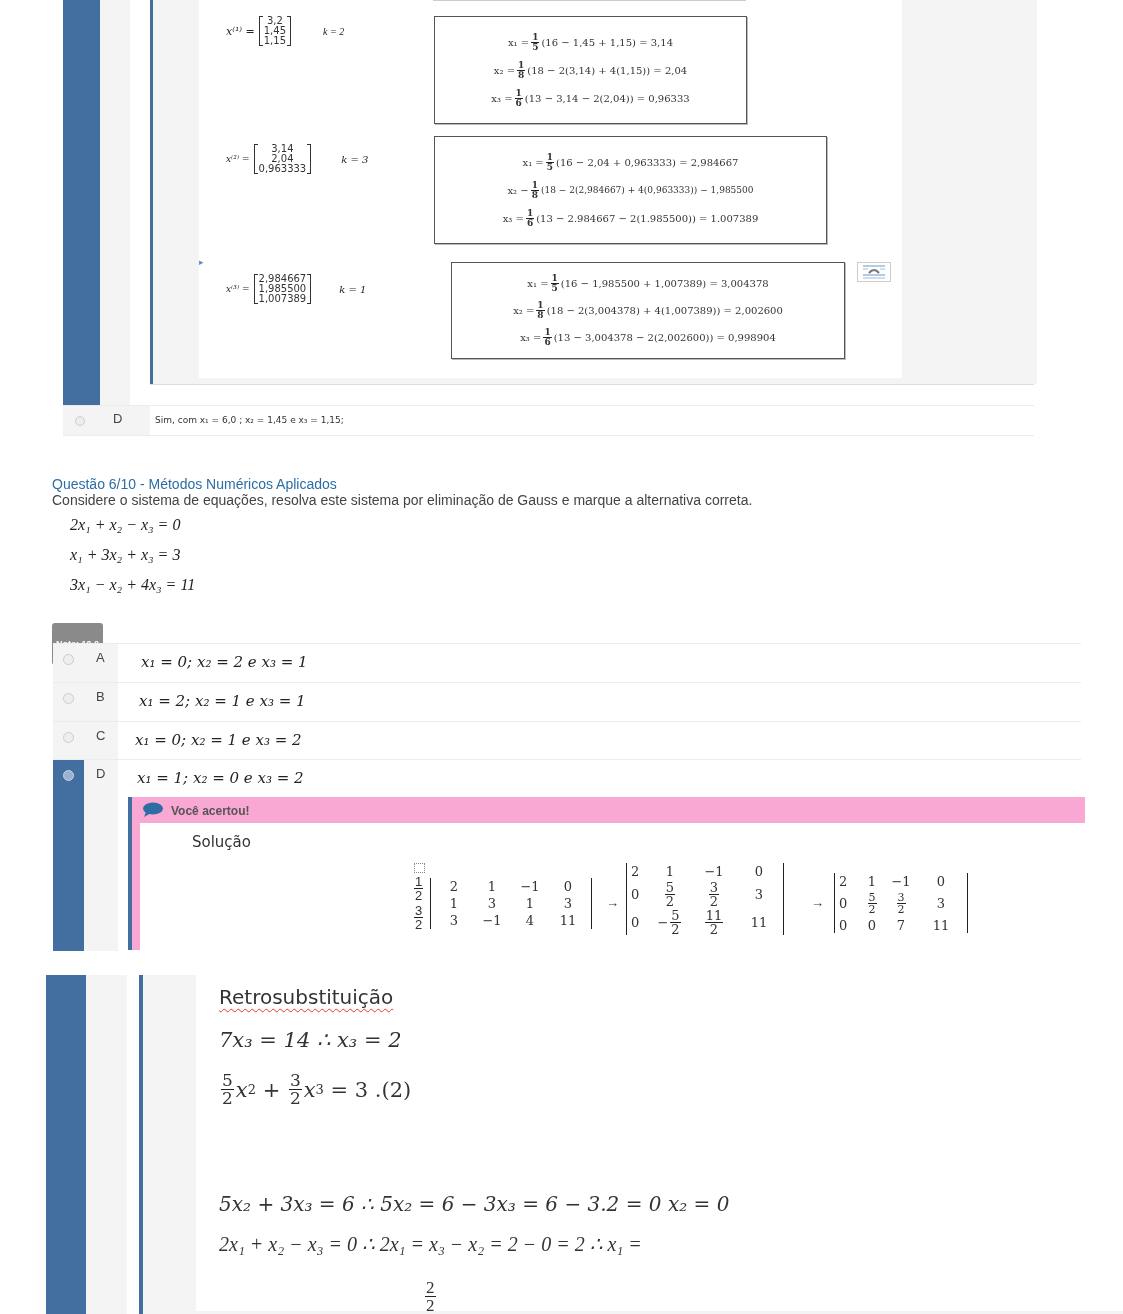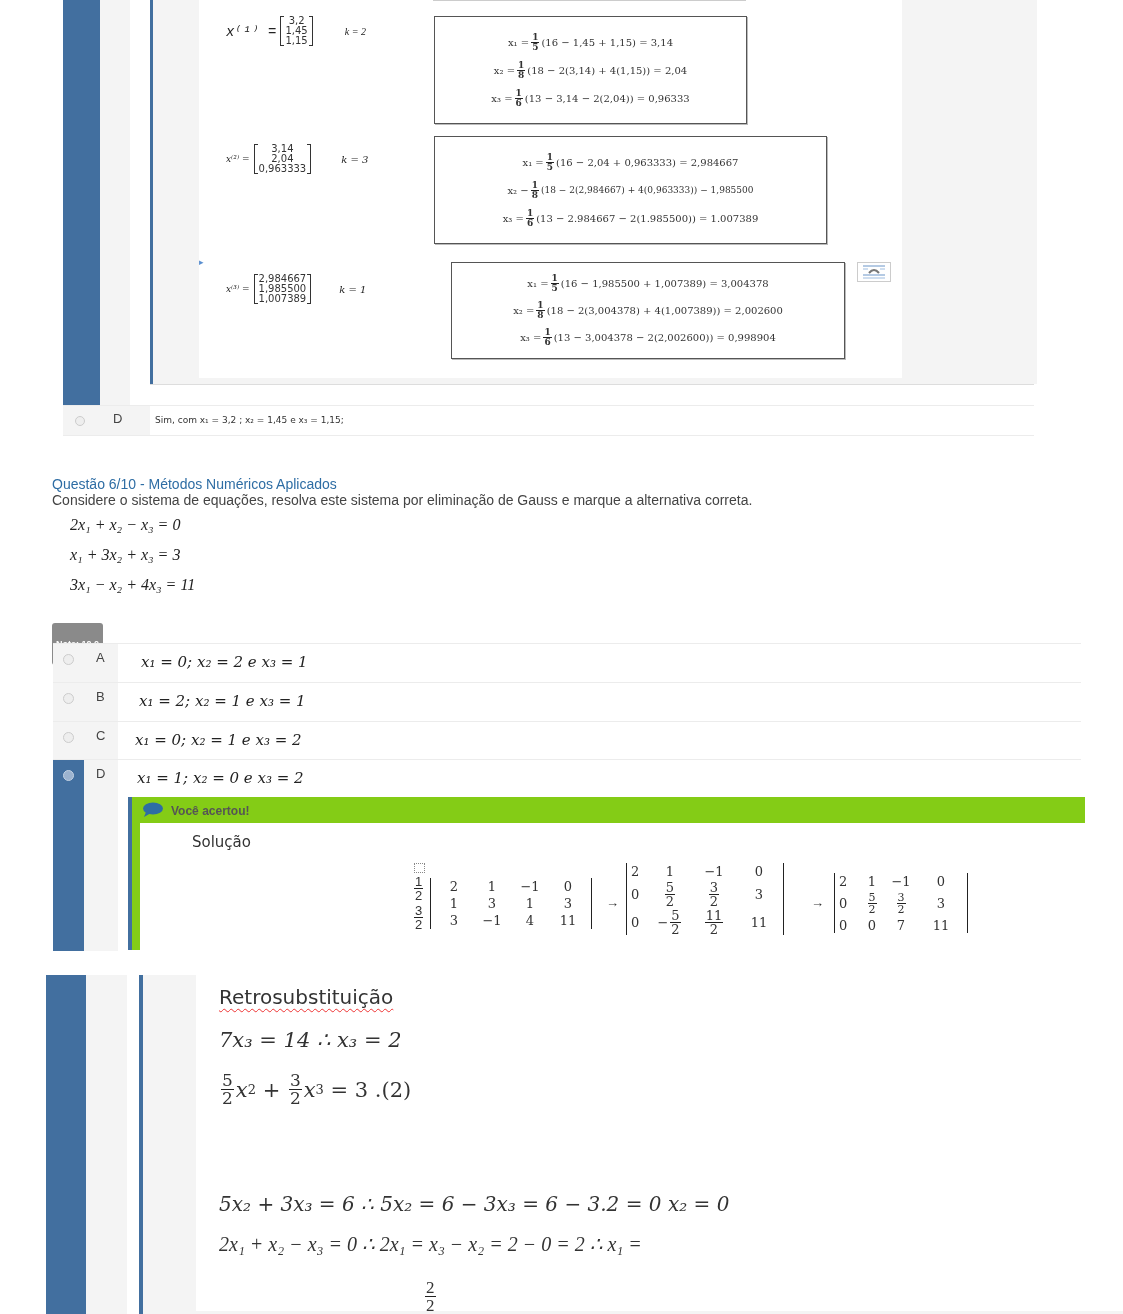--- a/index.html
+++ b/index.html
@@ -32,21 +32,21 @@
   .qtext { color:#444; font-size:14px; }
 
   .badge { background:#8a8a8a; color:#fff; font-size:9px; font-weight:bold; border-radius:3px; padding:16px 4px; }
 
   .opt-row { position:absolute; left:53px; width:1028px; height:38px; border-top:1px solid #ececec; }
   .opt-left { position:absolute; left:0; top:0; width:65px; height:100%; background:#f4f4f4; }
   .opt-radio { position:absolute; left:10px; top:10px; width:9px; height:9px; border-radius:50%; border:1px solid #ccc; background:#eee; }
   .opt-letter { position:absolute; left:43px; top:6px; font-size:13px; color:#444; }
   .opt-text { position:absolute; top:9px; font-family:"DejaVu Serif", serif; font-size:15px; color:#222; white-space:nowrap; }
 
-  .feedback { position:absolute; left:128px; top:797px; width:953px; height:153px; background:#84cc16; border-left:4px solid #426f9f; }
+  .feedback { position:absolute; left:128px; top:797px; width:953px; height:153px; background:#f9a8d4; border-left:4px solid #426f9f; }
   .fb-white { position:absolute; left:8px; top:26px; right:0; bottom:0; background:#fff; }
 
   .matrix { display:inline-flex; flex-direction:column; border-left:1.5px solid #222; border-right:1.5px solid #222; padding:0 4px; font-family:"DejaVu Serif", serif; font-size:13px; }
   .mrow { display:flex; }
   .mcell { width:38px; text-align:center; display:flex; justify-content:center; align-items:center; }
 
   .retro { font-family:"DejaVu Sans", sans-serif; font-size:21px; color:#333; }
   .retro i { font-family:"DejaVu Serif", serif; font-style:italic; }
   .wavy { text-decoration:underline wavy #e33; text-decoration-thickness:1px; text-underline-offset:4px; }
 </style>
@@ -55,21 +55,21 @@
 
 <div class="abs blue-bar" style="left:63px;top:0;width:37px;height:405px;"></div>
 <div class="abs gray-col" style="left:100px;top:0;width:30px;height:405px;"></div>
 <div class="abs gray-col" style="left:150px;top:0;width:884px;height:384px;border-left:3px solid #426f9f;"></div>
 <div class="abs" style="left:150px;top:384px;width:884px;height:1px;background:#ddd;"></div>
 <div class="abs white-panel" style="left:199px;top:0;width:703px;height:378px;"></div>
 <div class="abs" style="left:433px;top:0;width:313px;height:1px;background:#ccc;"></div>
 
 <div class="abs" style="left:226px;top:16px;">
   <div style="display:flex;align-items:center;gap:4px;">
-    <span class="mathi" style="font-size:14px;font-family:Liberation Mono, monospace;">x⁽¹⁾ =</span>
+    <span class="mathi" style="font-size:11px;">x⁽¹⁾ =</span>
     <span class="vec-wrap">
       <span class="lb"></span>
         <span class="rb"></span>
       <span class="cells">
         <span>3,2</span>
         <span>1,45</span>
         <span>1,15</span>
       </span>
     </span>
     <span class="mathi" style="font-size:10px;margin-left:28px;font-family:Liberation Serif, serif;">k = 2</span>
@@ -196,21 +196,21 @@
     <path d="M11 10 Q16 4 21 10" stroke="#777" stroke-width="2" fill="none"></path>
     <line x1="5" y1="12" x2="27" y2="12" stroke="#6a95c8" stroke-width="1"></line>
     <line x1="5" y1="15" x2="27" y2="15" stroke="#9fbde0" stroke-width="1"></line>
   </svg>
 </div>
 
 <div class="abs row-line" style="left:63px;top:405px;width:971px;height:29px;border-bottom:1px solid #ececec;">
   <div class="abs gray-col" style="left:0;top:0;width:87px;height:29px;"></div>
   <div class="abs" style="left:12px;top:10px;width:8px;height:8px;border-radius:50%;border:1px solid #ccc;background:#eee;"></div>
   <div class="abs" style="left:50px;top:5px;font-size:13px;color:#444;">D</div>
-  <div class="abs" style="left:92px;top:9px;font-size:9px;color:#333;font-family:'DejaVu Sans',sans-serif;">Sim, com x₁ = 3,2 ; x₂ = 1,45 e x₃ = 1,15;</div>
+  <div class="abs" style="left:92px;top:9px;font-size:9px;color:#333;font-family:'DejaVu Sans',sans-serif;">Sim, com x₁ = 6,0 ; x₂ = 1,45 e x₃ = 1,15;</div>
 </div>
 
 <div class="abs qtitle" style="left:52px;top:476px;">Questão 6/10 - Métodos Numéricos Aplicados</div>
 <div class="abs qtext" style="left:52px;top:492px;">Considere o sistema de equações, resolva este sistema por eliminação de Gauss e marque a alternativa correta.</div>
 
 <div class="abs ms" style="left:70px;top:510px;font-size:16px;line-height:30px;">
   <div style="font-style:italic;">2x₁ + x₂ − x₃ = 0</div>
   <div style="font-style:italic;">x₁ + 3x₂ + x₃ = 3</div>
   <div style="font-style:italic;">3x₁ − x₂ + 4x₃ = 11</div>
 </div>

